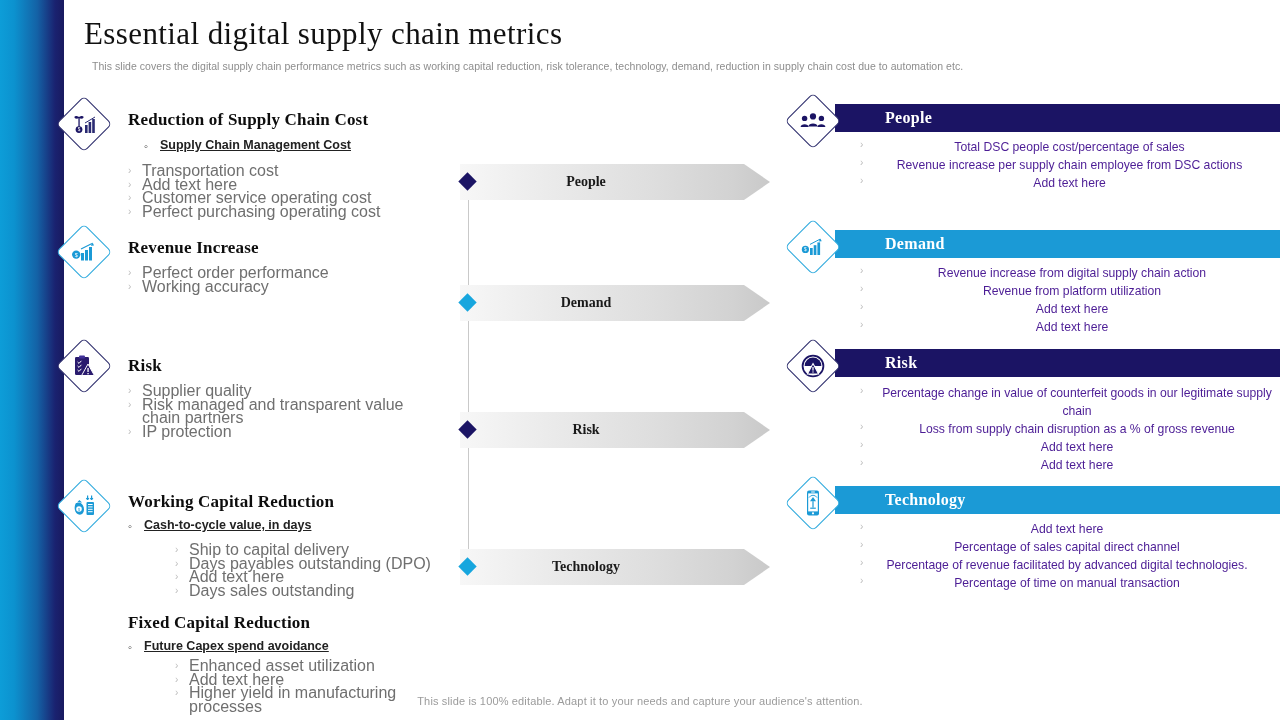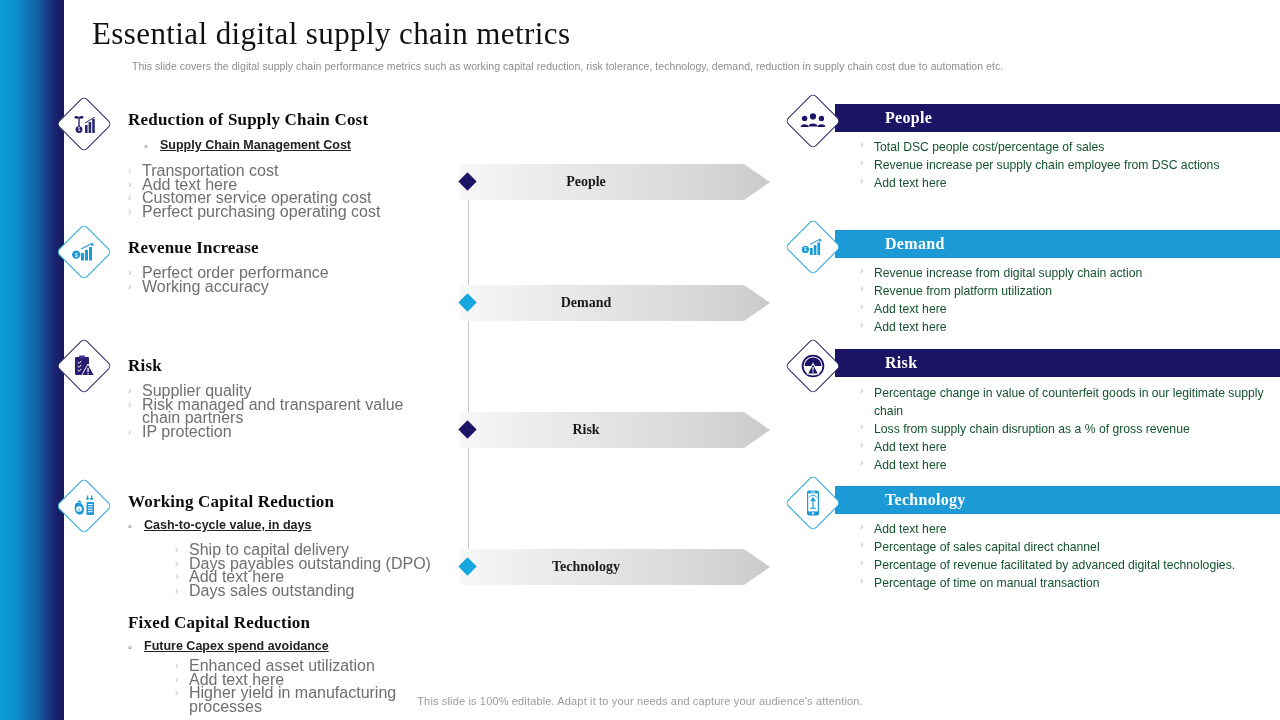--- a/index.html
+++ b/index.html
@@ -13,28 +13,28 @@
   .slide{position:absolute;inset:0;background:#fff;overflow:hidden;}
 
   
   .rail{
     position:absolute;left:0;top:0;width:64px;height:720px;
     background:linear-gradient(to right,#0d9dd8 0%,#0c92cf 22%,#1462a6 58%,#1a2270 86%,#191a5f 100%);
   }
 
   
   .title{
-    position:absolute;left:92px;top:16px;
+    position:absolute;left:84px;top:16px;
     font-family:"Liberation Serif", serif;
     font-size:31px;font-weight:400;color:#111;letter-spacing:.4px;
     white-space:nowrap;
   }
   .subtitle{
     position:absolute;left:92px;top:60px;width:1060px;
-    font-size:10.5px;color:#8d8d8d;letter-spacing:.05px;white-space:nowrap;margin-left:40px;
+    font-size:10.5px;color:#8d8d8d;letter-spacing:.05px;white-space:nowrap;
   }
 
   
   .sec-title{
     font-family:"Liberation Serif", serif;
     font-weight:bold;font-size:17px;color:#0d0d0d;letter-spacing:.2px;
   }
   .sub-head{
     font-size:12.5px;font-weight:bold;color:#222;text-decoration:underline;
   }
@@ -98,21 +98,21 @@
   .bar{
     position:absolute;left:55px;width:475px;height:28px;
     display:flex;align-items:center;
   }
   .bar b{
     font-family:"Liberation Serif", serif;font-size:16px;font-weight:bold;color:#fff;
     margin-left:50px;letter-spacing:.3px;
   }
   .rlist{position:absolute;left:860px;width:405px;}
   .rlist li .ch{width:18px;flex:0 0 18px;font-size:10px;color:#b5b5b5;line-height:18px;}
-  .rlist .bul{font-size:12.2px;line-height:18px;color:#14532d;}
+  .rlist .bul{font-size:12.2px;line-height:18px;color:#4c1d95;text-align:center;}
 
   
   .foot{
     position:absolute;left:0;top:695px;width:1280px;text-align:center;
     font-size:11px;color:#9b9b9b;letter-spacing:.15px;
   }
 </style>
 </head>
 <body>
 

